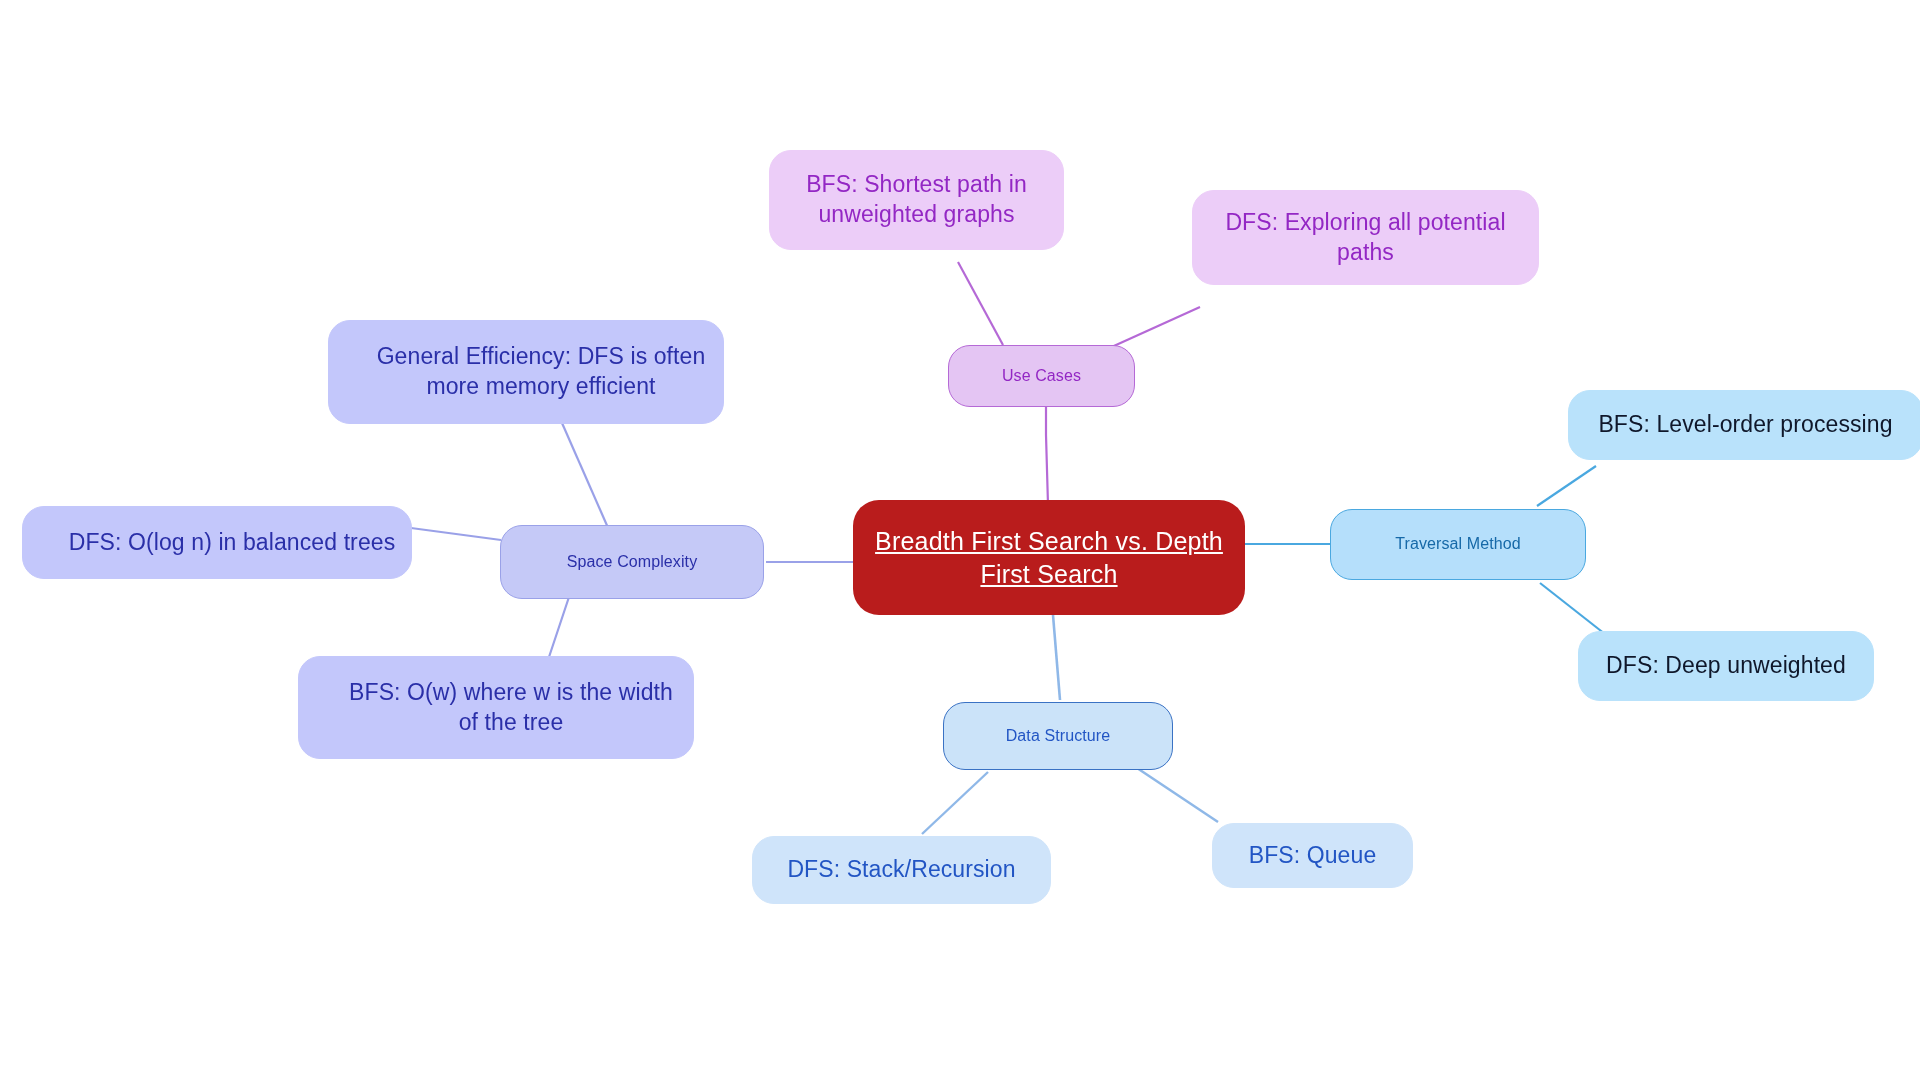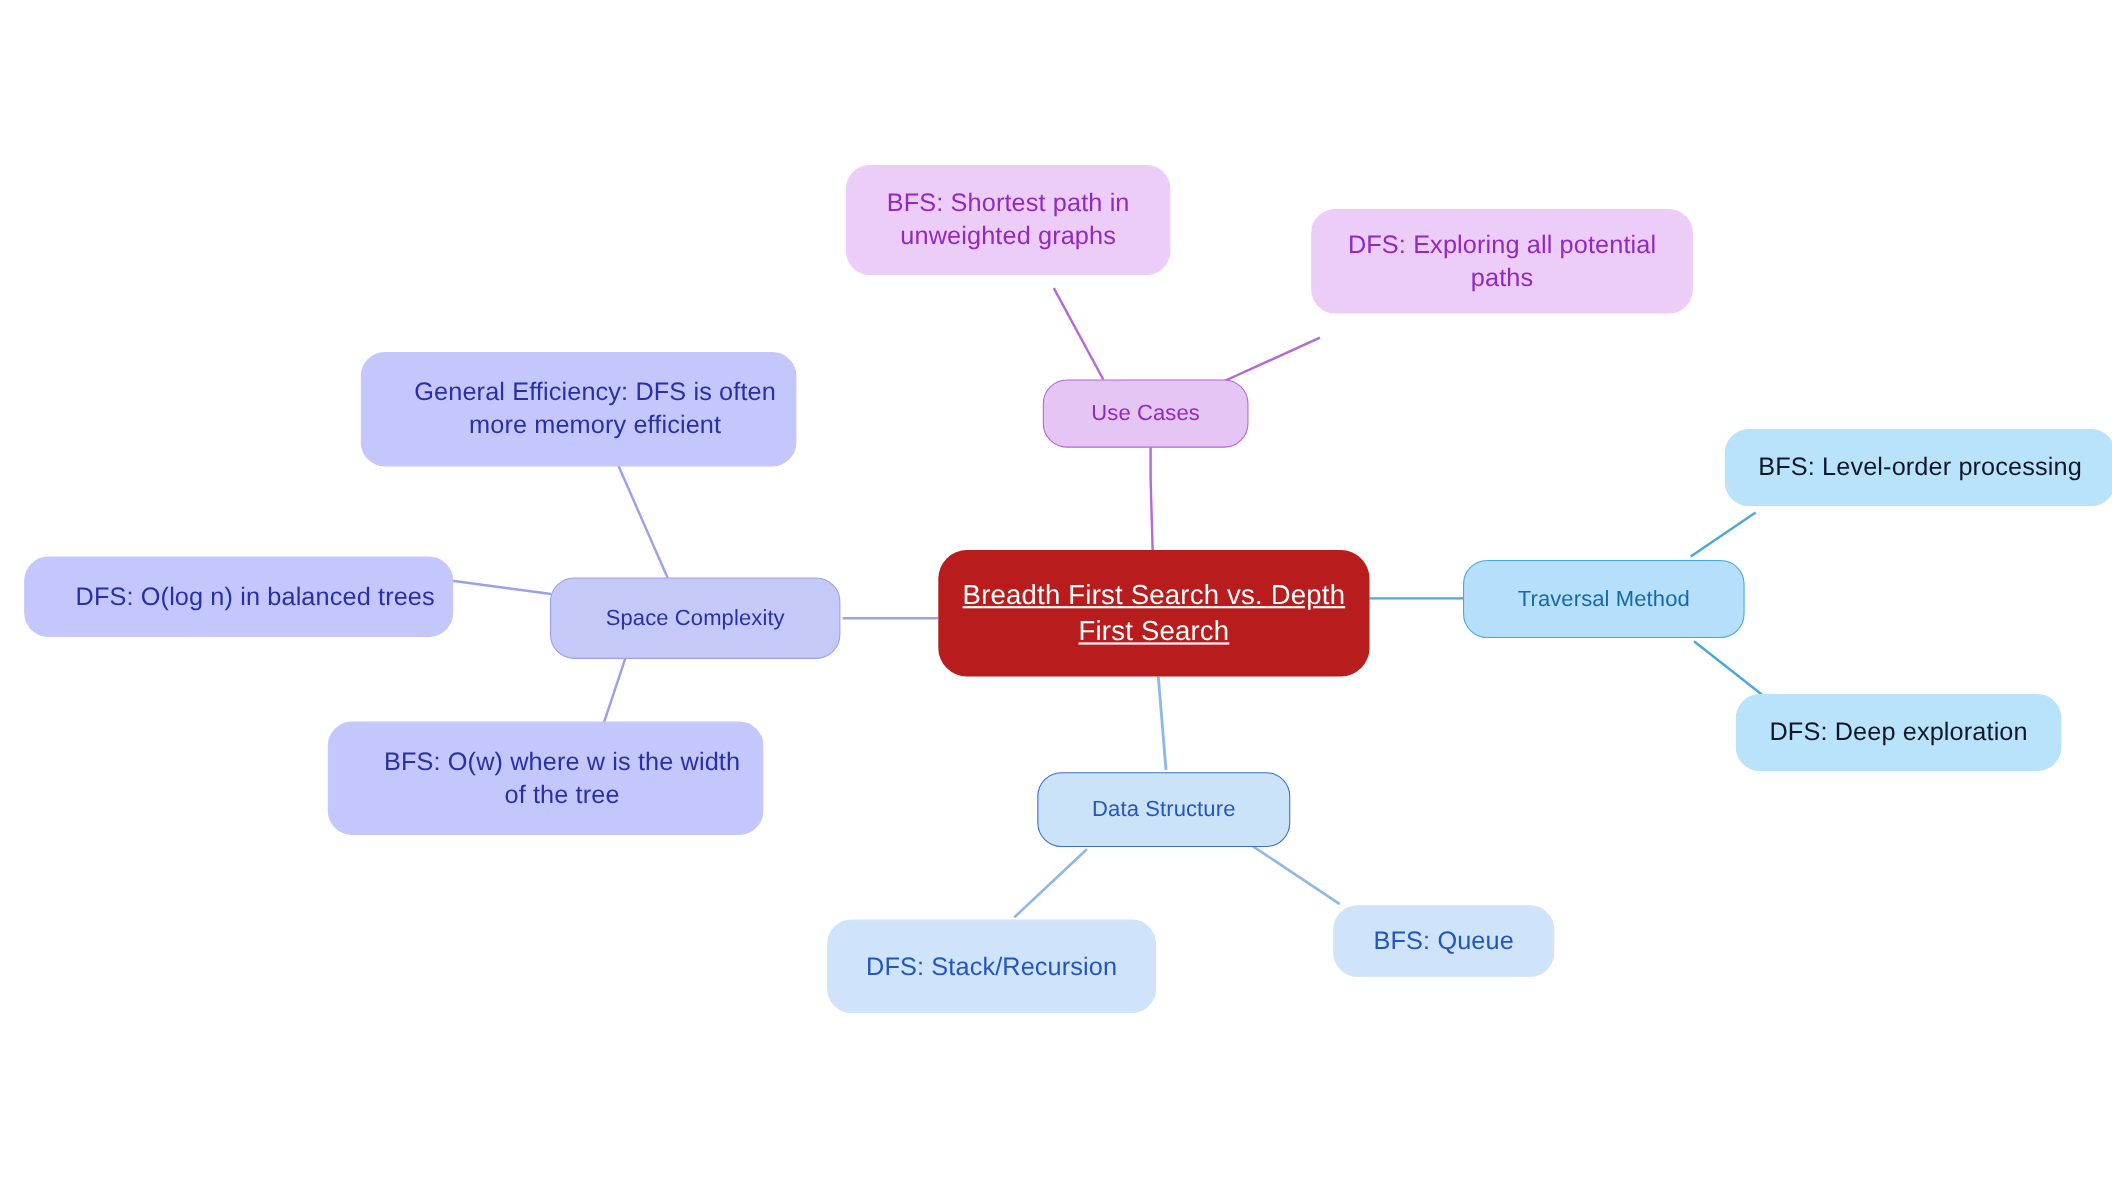--- a/index.html
+++ b/index.html
@@ -45,21 +45,21 @@
   .node-root {
     border-radius: 26px;
     border-width: 0;
     background: #b91c1c;
     color: #ffffff;
     font-size: 25px;
     letter-spacing: 0.2px;
     text-decoration: underline;
   }
   .node-branch {
-    font-size: 20px;
+    font-size: 16px;
   }
   .node-leaf {
     font-size: 23px;
   }
   
   .c-purple       { background: #e4c5f3; border-color: #b569d6; color: #9327c4; }
   .c-purple-leaf  { background: #eccdf8; border-color: #eccdf8; color: #9327c4; }
   
   .c-indigo       { background: #c5c9f7; border-color: #9aa1e8; color: #2a2fa8; }
   .c-indigo-leaf  { background: #c3c7fb; border-color: #c3c7fb; color: #2a2fa8; padding-left: 44px; }
@@ -115,19 +115,19 @@
 
   <div class="node node-branch c-indigo" style="left:500px; top:525px; width:264px; height:74px;">Space Complexity</div>
   <div class="node node-leaf c-indigo-leaf" style="left:328px; top:320px; width:396px; height:104px;">General Efficiency: DFS is often
 more memory efficient</div>
   <div class="node node-leaf c-indigo-leaf" style="left:22px; top:494px; width:390px; height:73px;margin-top:12px;">DFS: O(log n) in balanced trees</div>
   <div class="node node-leaf c-indigo-leaf" style="left:298px; top:656px; width:396px; height:103px;">BFS: O(w) where w is the width
 of the tree</div>
 
   <div class="node node-branch c-sky" style="left:1330px; top:509px; width:256px; height:71px;">Traversal Method</div>
   <div class="node node-leaf c-sky-leaf" style="left:1542px; top:390px; width:355px; height:70px;">BFS: Level-order processing</div>
-  <div class="node node-leaf c-sky-leaf" style="left:1552px; top:631px; width:296px; height:70px;">DFS: Deep exploration</div>
+  <div class="node node-leaf c-sky-leaf" style="left:1552px; top:631px; width:296px; height:70px;">DFS: Deep unweighted</div>
 
   <div class="node node-branch c-blue" style="left:943px; top:702px; width:230px; height:68px;">Data Structure</div>
-  <div class="node node-leaf c-blue-leaf" style="left:752px; top:836px; width:299px; height:85px;">DFS: Stack/Recursion</div>
+  <div class="node node-leaf c-blue-leaf" style="left:752px; top:836px; width:299px; height:68px;">DFS: Stack/Recursion</div>
   <div class="node node-leaf c-blue-leaf" style="left:1212px; top:823px; width:201px; height:65px;">BFS: Queue</div>
 
 </div>
 
 </body></html>

